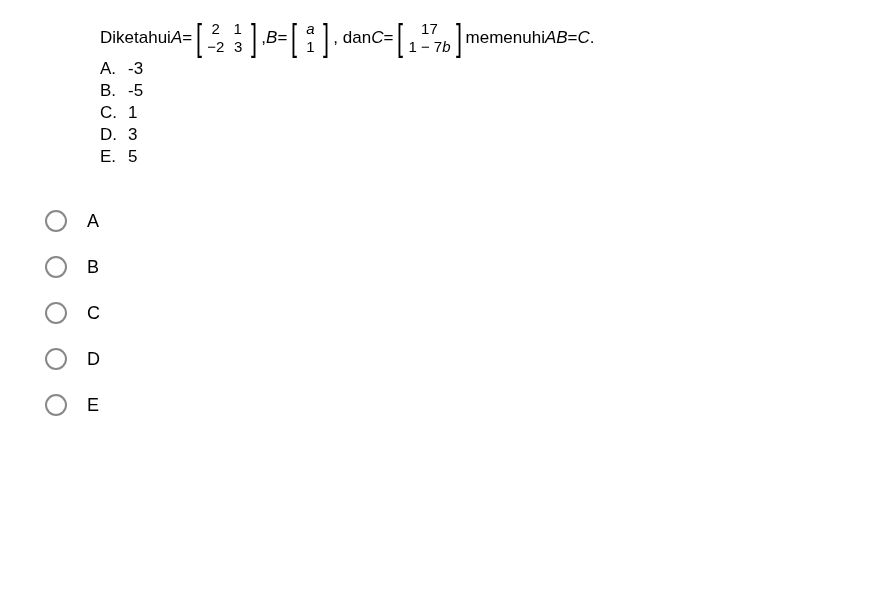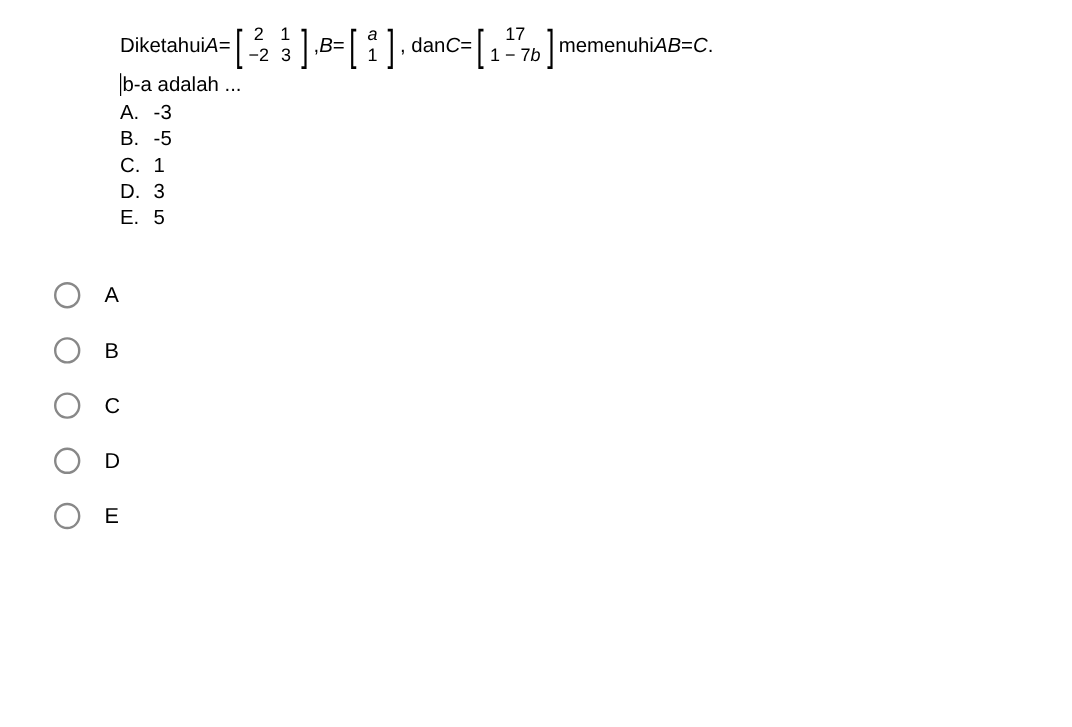--- a/index.html
+++ b/index.html
@@ -145,23 +145,20 @@
       </span>
       <span class="bracket-right">]</span>
     </span>
     <span> memenuhi </span>
     <span class="italic">AB</span>
     <span> = </span>
     <span class="italic">C</span>
     <span>.</span>
   </div>
 
-  <div class="prompt-line">
-    <span class="prompt-cursor">b</span><span>-a adalah ...</span>
-  </div>
 
   <div class="answer-list">
     <div class="answer-item">
       <span class="answer-letter">A.</span>
       <span>-3</span>
     </div>
     <div class="answer-item">
       <span class="answer-letter">B.</span>
       <span>-5</span>
     </div>

